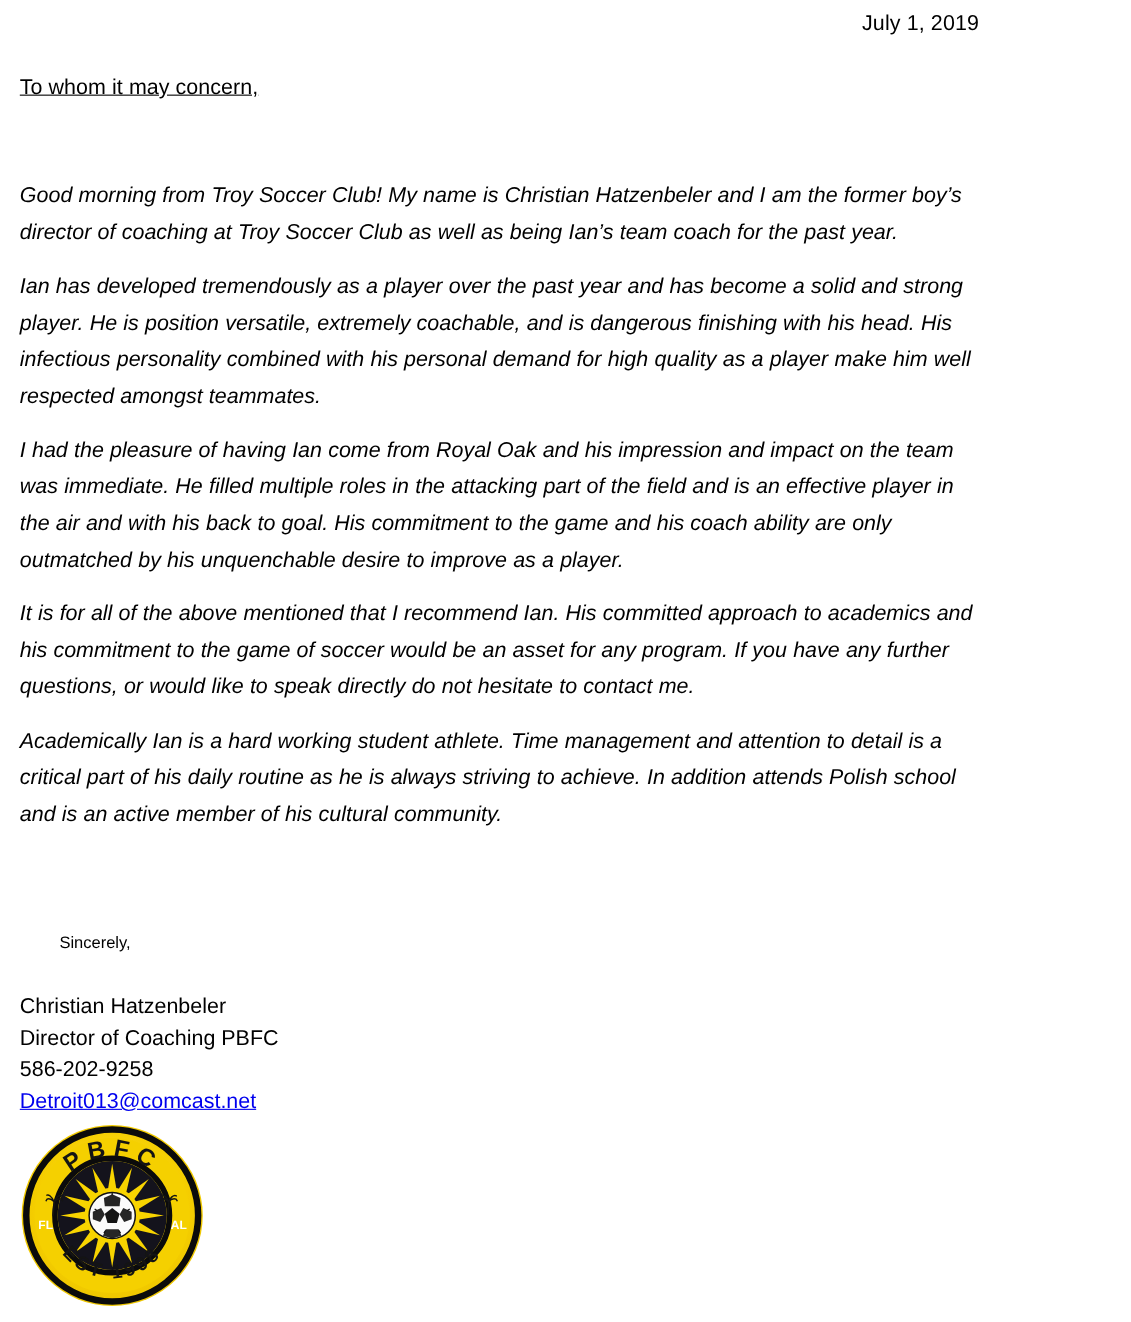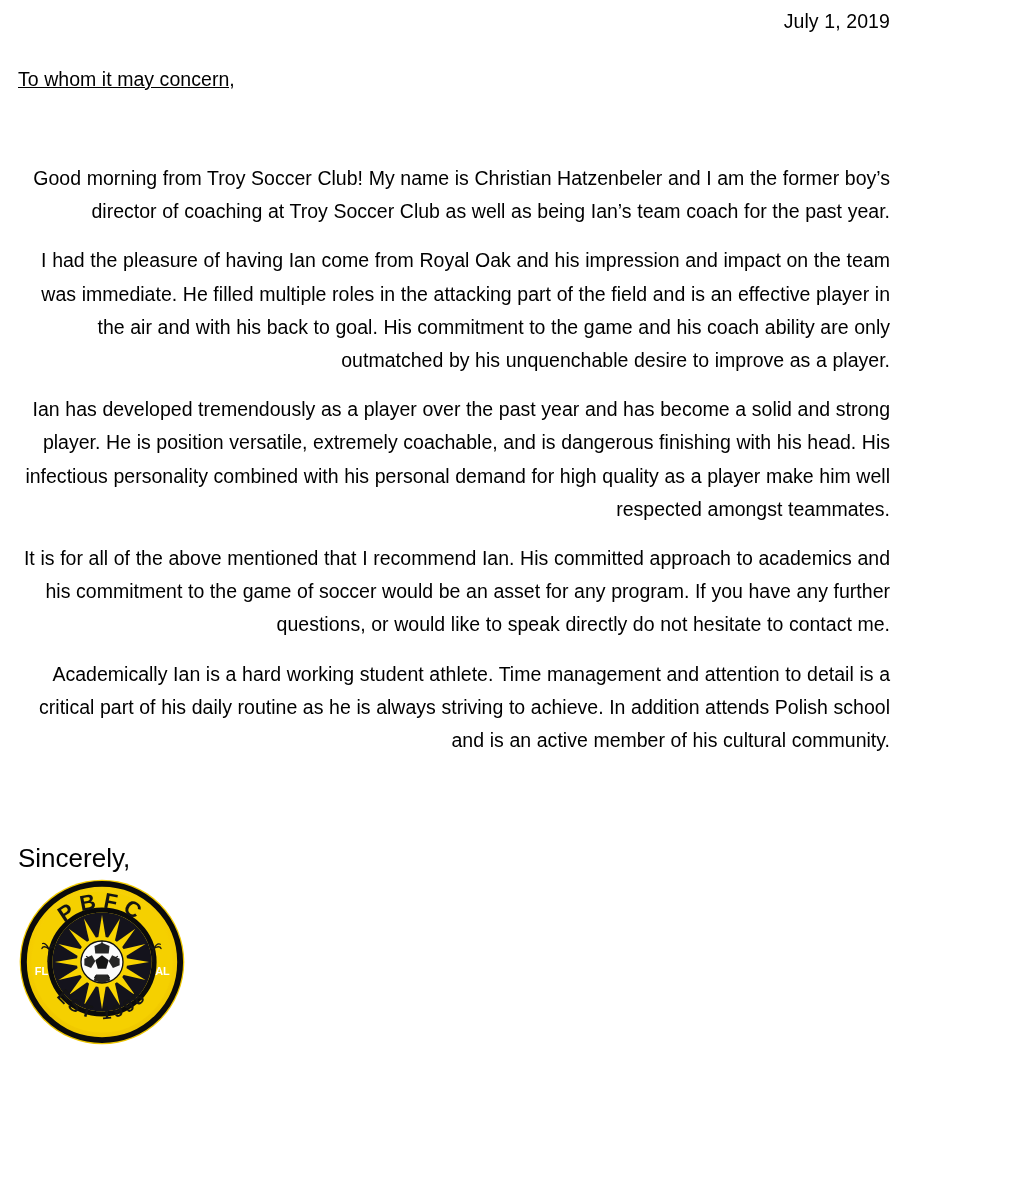--- a/index.html
+++ b/index.html
@@ -40,28 +40,30 @@
   }
   .body-block {
     margin-top: 68px;
   }
   p.para {
     font-size: 19.5px;
     line-height: 33.2px;
     margin: 0 0 16px 0;
     max-width: 975px;
     letter-spacing: 0.01px;
-    text-align: right;
+    text-align: left;
     word-spacing: 0.2px;
+    font-style: italic;
   }
   p.para:last-child { margin-bottom: 0; }
   .closing {
-    font-size: 26px;
+    font-size: 15px;
     line-height: 30px;
     margin-top: 86px;
+    margin-left: 36px;
   }
   .signature {
     margin-top: 28px;
     font-size: 19.5px;
     line-height: 28.6px;
   }
   .sig-line { display: block; }
   .email-link {
     color: #0000EE;
     text-decoration: underline;
@@ -81,28 +83,34 @@
 <body>
 
 <div class="page">
 
   <div class="date-line">July 1, 2019</div>
 
   <div class="salutation">To whom it may concern,</div>
 
   <div class="body-block">
     <p class="para">Good morning from Troy Soccer Club!  My name is Christian Hatzenbeler and I am the former boy’s director of coaching at Troy Soccer Club as well as being Ian’s team coach for the past year.</p>
+    <p class="para">Ian has developed tremendously as a player over the past year and has become a solid and strong player.  He is position versatile, extremely coachable, and is dangerous finishing with his head.  His infectious personality combined with his personal demand for high quality as a player make him well respected amongst teammates.</p>
     <p class="para">I had the pleasure of having Ian come from Royal Oak and his impression and impact on the team was immediate.  He filled multiple roles in the attacking part of the field and is an effective player in the air and with his back to goal.  His commitment to the game and his coach ability are only outmatched by his unquenchable desire to improve as a player.</p>
-    <p class="para">Ian has developed tremendously as a player over the past year and has become a solid and strong player.  He is position versatile, extremely coachable, and is dangerous finishing with his head.  His infectious personality combined with his personal demand for high quality as a player make him well respected amongst teammates.</p>
     <p class="para">It is for all of the above mentioned that I recommend Ian.  His committed approach to academics and his commitment to the game of soccer would be an asset for any program.  If you have any further questions, or would like to speak directly do not hesitate to contact me.</p>
     <p class="para">Academically Ian is a hard working student athlete.  Time management and attention to detail is a critical part of his daily routine as he is always striving to achieve.  In addition attends Polish school and is an active member of his cultural community.</p>
   </div>
 
   <div class="closing">Sincerely,</div>
 
+  <div class="signature">
+    <span class="sig-line">Christian Hatzenbeler</span>
+    <span class="sig-line">Director of Coaching PBFC</span>
+    <span class="sig-line">586-202-9258</span>
+    <a class="email-link" href="#">Detroit013@comcast.net</a>
+  </div>
 
   <div class="logo-wrap">
     <svg class="crest" viewBox="0 0 200 200">
       <defs>
         <radialGradient id="goldGrad" cx="50%" cy="45%" r="60%">
           <stop offset="0%" stop-color="#FFEE60"></stop>
           <stop offset="70%" stop-color="#F5CE00"></stop>
           <stop offset="100%" stop-color="#E8C000"></stop>
         </radialGradient>
         <path id="arcTop" d="M 36 100 A 64 64 0 0 1 164 100" fill="none"></path>

